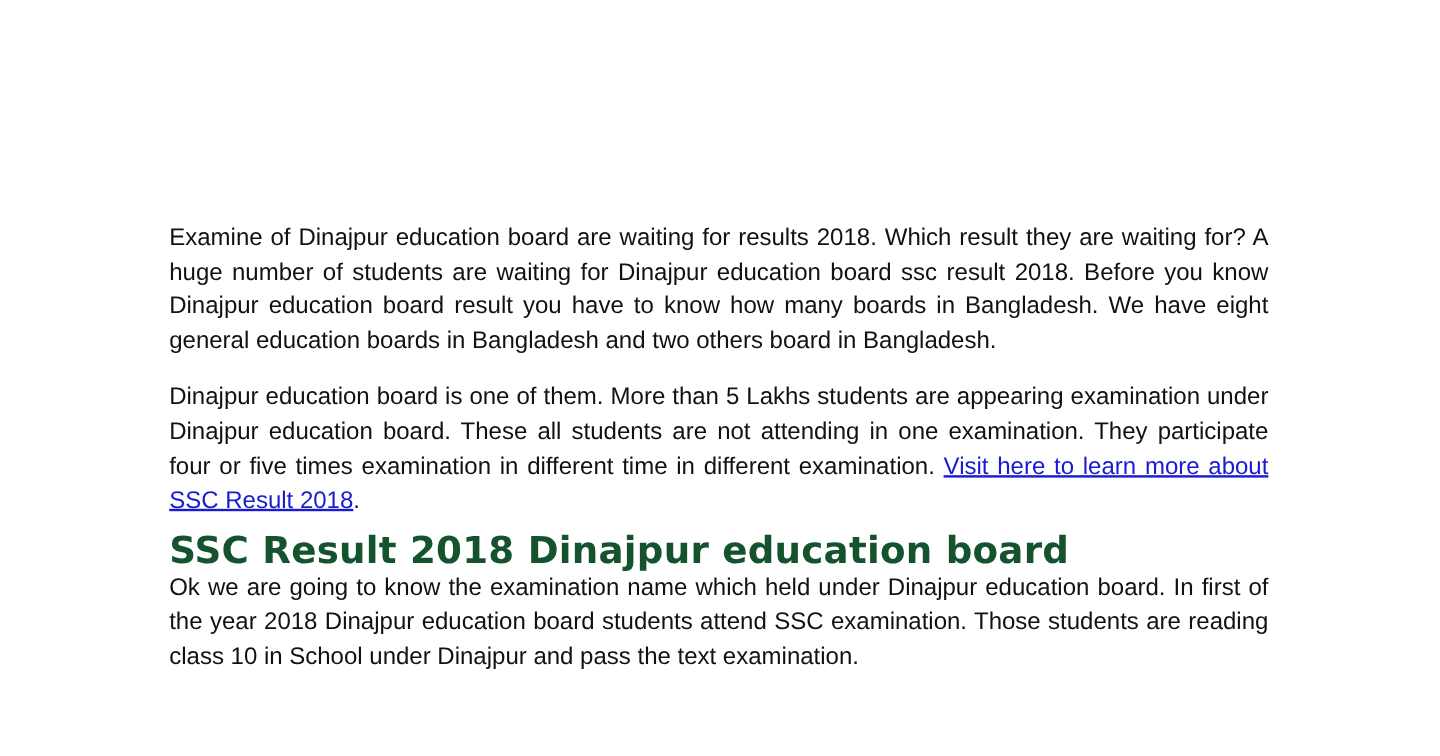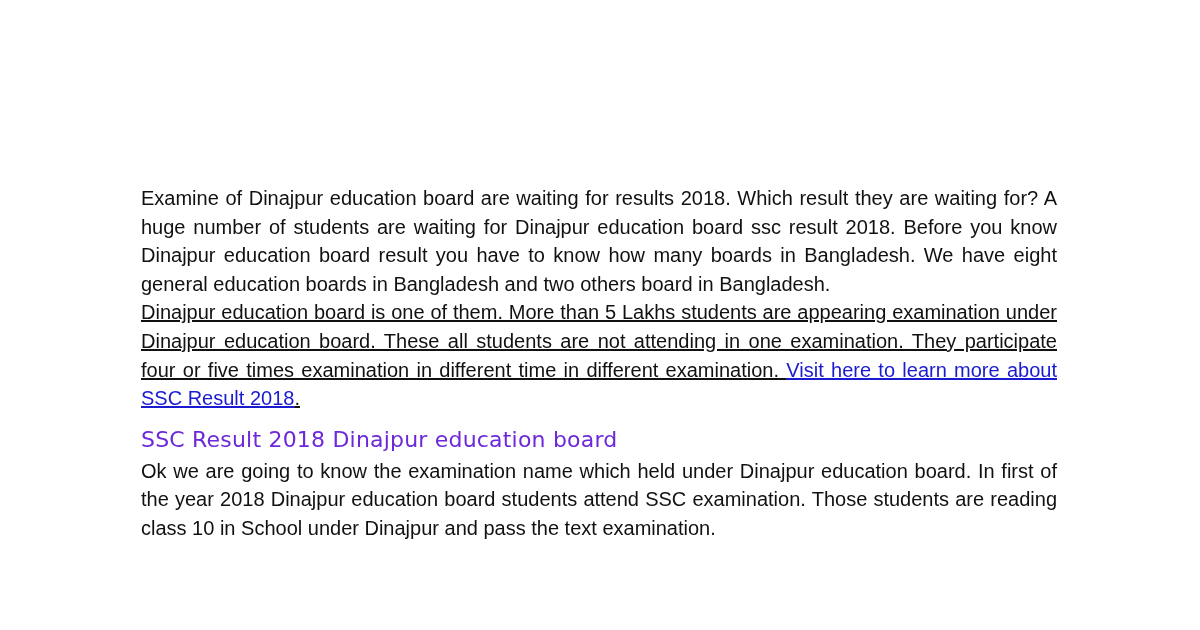--- a/index.html
+++ b/index.html
@@ -23,37 +23,37 @@
       font-family: "DejaVu Sans", sans-serif;
       font-weight: bold;
       font-size: 27px;
       line-height: 37px;
       color: #2e5a8a;
       margin: 0;
       letter-spacing: 0.15px;
     }
     .h2 {
       font-family: "DejaVu Sans", sans-serif;
-      font-weight: normal;
-      font-size: 22px;
+      font-weight: bold;
+      font-size: 31px;
       line-height: 34px;
-      color: #6d28d9;
+      color: #14532d;
       margin: 10px 0 0 0;
       letter-spacing: 0.2px;
     }
     .para {
       font-family: "Liberation Sans", sans-serif;
       font-size: 20px;
       line-height: 28.6px;
       color: #111111;
       text-align: justify;
       margin: 0;
     }
     .para + .para {
-      text-decoration: underline;
+      margin-top: 19px;
     }
     .h1 + .para {
       margin-top: 0px;
       font-weight: bold;
     }
     .h2 + .para {
       margin-top: 0px;
     }
     a.link {
       color: #1a1ad0;

